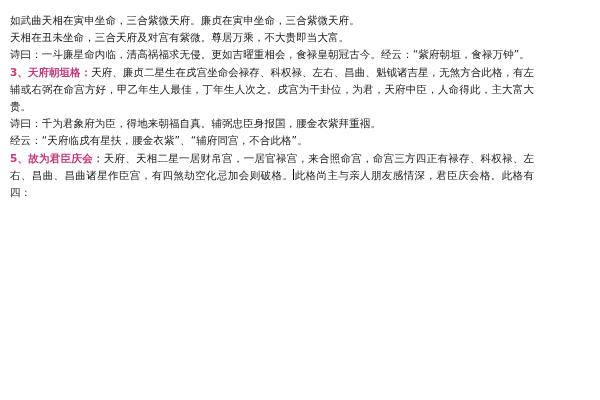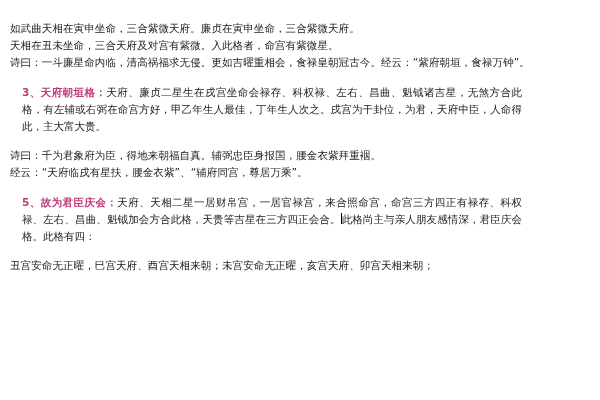--- a/index.html
+++ b/index.html
@@ -11,35 +11,35 @@
     height: 400px;
     overflow: hidden;
     background: #ffffff;
     font-family: "DejaVu Sans", "Liberation Sans", sans-serif;
     color: #1a1a1a;
   }
   #doc {
     width: 544px;
     height: 400px;
     box-sizing: border-box;
-    padding: 20px 10px 0 10px;
+    padding: 12px 10px 0 10px;
     overflow: hidden;
   }
   .para {
     font-size: 10.5px;
     line-height: 17.2px;
     margin: 0;
     text-align: justify;
     word-break: break-all;
     letter-spacing: 0.1px;
   }
   .heading {
     font-size: 10.5px;
     line-height: 17.2px;
-    margin: 12px;
+    margin: 0;
     color: #c0397a;
     font-weight: bold;
     text-align: justify;
     word-break: break-all;
   }
   .heading .body-text {
     color: #1a1a1a;
     font-weight: normal;
   }
   .cursor {
@@ -55,26 +55,25 @@
     overflow: hidden;
     display: block;
   }
 </style>
 </head>
 <body>
 
 <div id="doc">
 
   <p class="para">如武曲天相在寅申坐命，三合紫微天府。廉贞在寅申坐命，三合紫微天府。</p>
-  <p class="para">天相在丑未坐命，三合天府及对宫有紫微。入此格者，命宫有紫微星。</p>
+  <p class="para">天相在丑未坐命，三合天府及对宫有紫微。尊居万乘，不大贵即当大富。</p>
   <p class="para">诗曰：一斗廉星命内临，清高祸福求无侵。更如吉曜重相会，食禄皇朝冠古今。经云：“紫府朝垣，食禄万钟”。</p>
 
   <p class="heading"><span>3、</span><span>天府朝垣格：</span><span class="body-text">天府、廉贞二星生在戌宫坐命会禄存、科权禄、左右、昌曲、魁钺诸吉星，无煞方合此格，有左辅或右弼在命宫方好，甲乙年生人最佳，丁年生人次之。戌宫为干卦位，为君，天府中臣，人命得此，主大富大贵。</span></p>
 
   <p class="para">诗曰：千为君象府为臣，得地来朝福自真。辅弼忠臣身报国，腰金衣紫拜重裀。</p>
-  <p class="para">经云：“天府临戌有星扶，腰金衣紫”、“辅府同宫，尊居万乘”。</p>
+  <p class="para">经云：“天府临戌有星扶，腰金衣紫”、“辅府同宫，不合此格”。</p>
 
 
-  <p class="heading"><span>5、</span><span>故为君臣庆会：</span><span class="body-text">天府、天相二星一居财帛宫，一居官禄宫，来合照命宫，命宫三方四正有禄存、科权禄、左右、昌曲、魁钺加会方合此格，天贵等吉星在三方四正会合。</span><span class="cursor"></span><span class="body-text">此格尚主与亲人朋友感情深，君臣庆会格。此格有四：</span></p>
+  <p class="heading"><span>5、</span><span>故为君臣庆会：</span><span class="body-text">天府、天相二星一居财帛宫，一居官禄宫，来合照命宫，命宫三方四正有禄存、科权禄、左右、昌曲、昌曲诸星作臣宫，有四煞劫空化忌加会则破格。</span><span class="cursor"></span><span class="body-text">此格尚主与亲人朋友感情深，君臣庆会格。此格有四：</span></p>
 
-  <p class="para">丑宫安命无正曜，巳宫天府、酉宫天相来朝；未宫安命无正曜，亥宫天府、卯宫天相来朝；</p>
 
 </div>
 
 </body></html>

